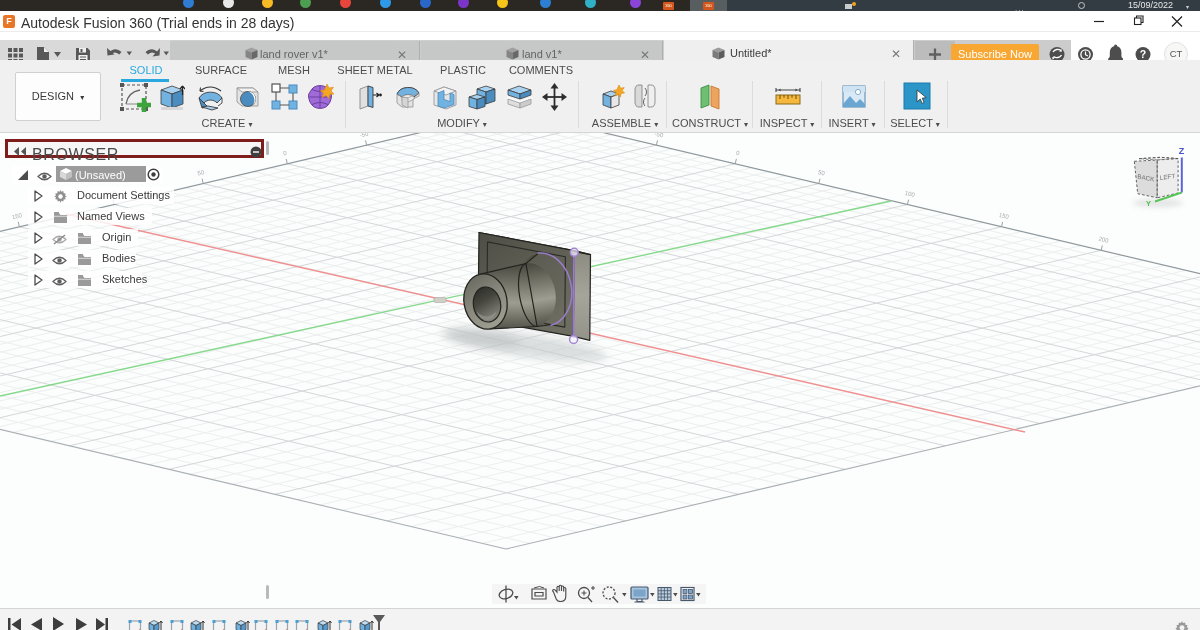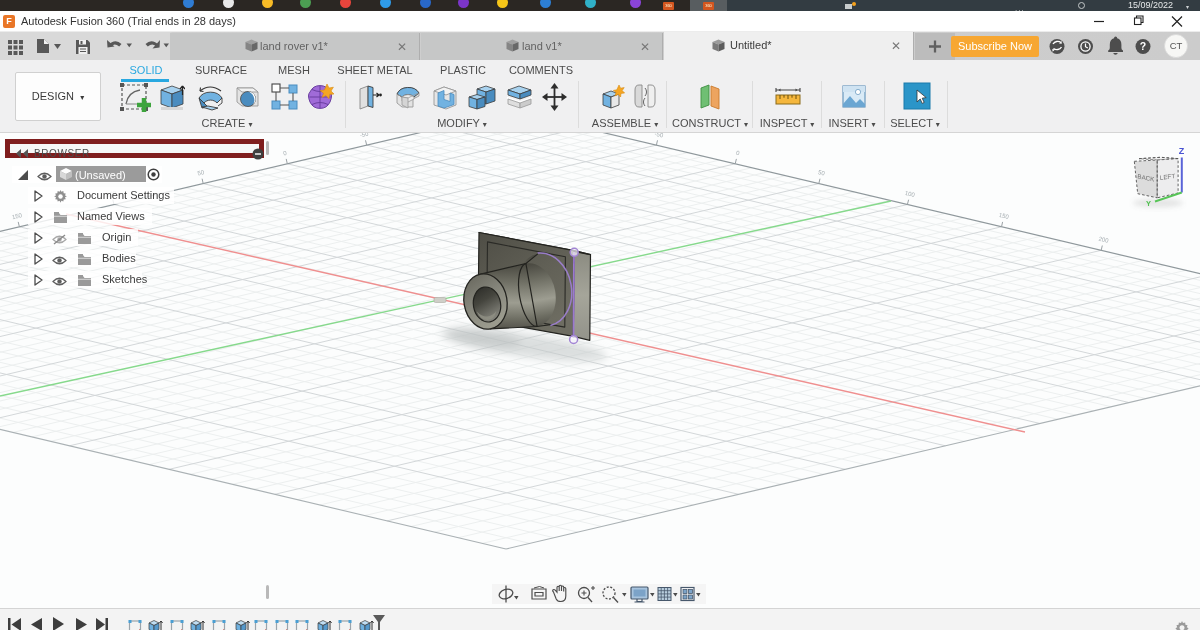--- a/index.html
+++ b/index.html
@@ -3,37 +3,37 @@
 <style>
 *{margin:0;padding:0;box-sizing:border-box}
 html,body{width:1200px;height:630px;overflow:hidden;font-family:"Liberation Sans",sans-serif}
 .abs{position:absolute}
 #app{position:relative;width:1200px;height:630px;background:#fff}
 #taskbar{left:0;top:0;width:1200px;height:11px;background:#2b2723}
 #taskbar .r{left:693px;top:0;width:507px;height:11px;background:#333c42}
 #taskbar .hl{left:690px;top:0;width:37px;height:11px;background:#585d60}
 .tico{position:absolute;top:-3px;width:11px;height:11px;border-radius:5.5px}
 #titlebar{left:0;top:11px;width:1200px;height:21px;background:#fff;border-bottom:1px solid #ececec}
-#titlebar .txt{position:absolute;left:21px;top:4px;font-size:11px;color:#333}
+#titlebar .txt{position:absolute;left:21px;top:4px;font-size:14px;color:#333}
 #appicon{left:3px;top:4px;width:12px;height:13px;background:#e97627;border-radius:2px;color:#fff;font-size:9px;font-weight:bold;text-align:center;line-height:13px}
-#tabbar{left:0;top:32px;width:1200px;height:28px;background:linear-gradient(to right,#d9d9d9 0,#d9d9d9 170px,#cfcfcf 172px,#cccccc 100%)}
+#tabbar{left:0;top:40px;width:1071px;height:28px;background:linear-gradient(to right,#d9d9d9 0,#d9d9d9 170px,#cfcfcf 172px,#cccccc 100%)}
 .tab{position:absolute;top:1px;height:27px;background:#c6c7c7;border-right:1px solid #aeaeae;color:#636363;font-size:11px}
 .tab.active{background:#efefef;color:#3c3c3c;top:0;height:28px}
 .tab .x{position:absolute;right:12px;top:7px;font-size:12px;color:#777}
 .tab .lab{position:absolute;top:7px;white-space:nowrap}
 .ribbon{left:0;top:60px;width:1200px;height:73px;background:#f0f0f1;border-bottom:1px solid #d5d5d5}
 #designbtn{left:15px;top:12px;width:86px;height:49px;background:#fdfdfd;border:1px solid #d0d0d0;border-radius:2px;font-size:11px;color:#3a3a3a;text-align:center;line-height:47px}
 .rtab{position:absolute;top:4px;font-size:11px;color:#4c4c4c;white-space:nowrap}
 .rtab.sel{color:#29a8e0}
 .runder{position:absolute;left:121px;top:19px;width:48px;height:3px;background:#29a8e0}
 .glabel{position:absolute;top:57px;font-size:11px;color:#4c4c4c;white-space:nowrap;text-align:center}
 .gsep{position:absolute;top:21px;width:1px;height:47px;background:#dcdcdc}
 .ricon{position:absolute;top:22px}
 #canvas{left:0;top:133px;width:1200px;height:475px;background:#fcfdfd;overflow:hidden}
-.panel{position:absolute;background:#f5f5f5;border:5px solid #7f1d1d;font-size:10px;color:#4a4a4a}
+.panel{position:absolute;background:#f5f5f5;border:3px solid #7f1d1d;font-size:16px;color:#4a4a4a}
 .brow{position:absolute;height:17px;background:rgba(255,255,255,0.82);font-size:11px;color:#3b3b3b}
 #timeline{left:0;top:608px;width:1200px;height:22px;background:#f3f3f3;border-top:1px solid #d4d4d4}
 .nav{left:492px;top:584px;width:214px;height:20px;background:rgba(244,244,244,0.92)}
 </style></head>
 <body>
 <div id="app">
 <div id="taskbar" class="abs">
       <div class="r abs"></div>
       <div class="hl abs"></div>
       <div class="tico" style="left:183px;background:#2f7cd3"></div>

